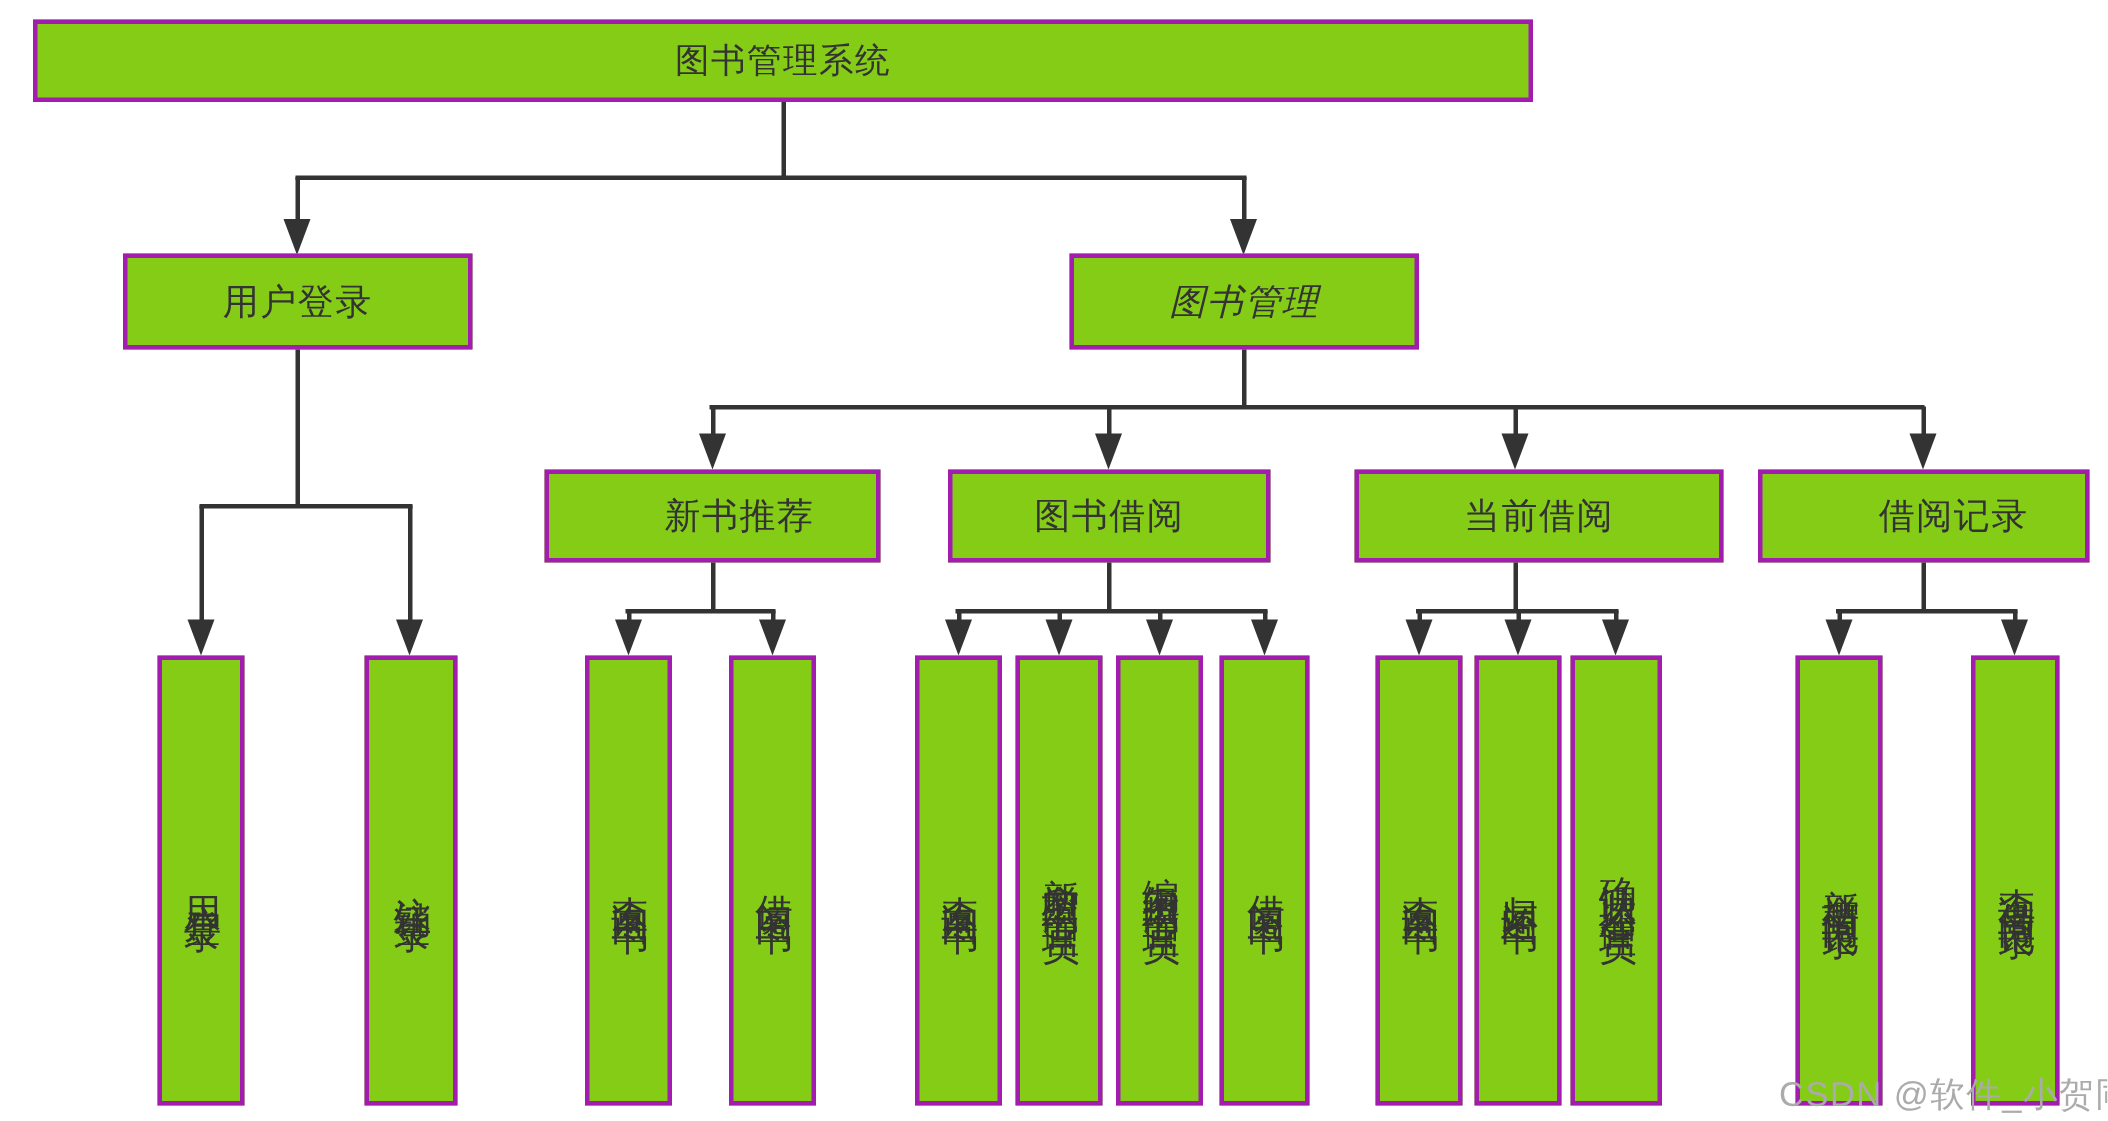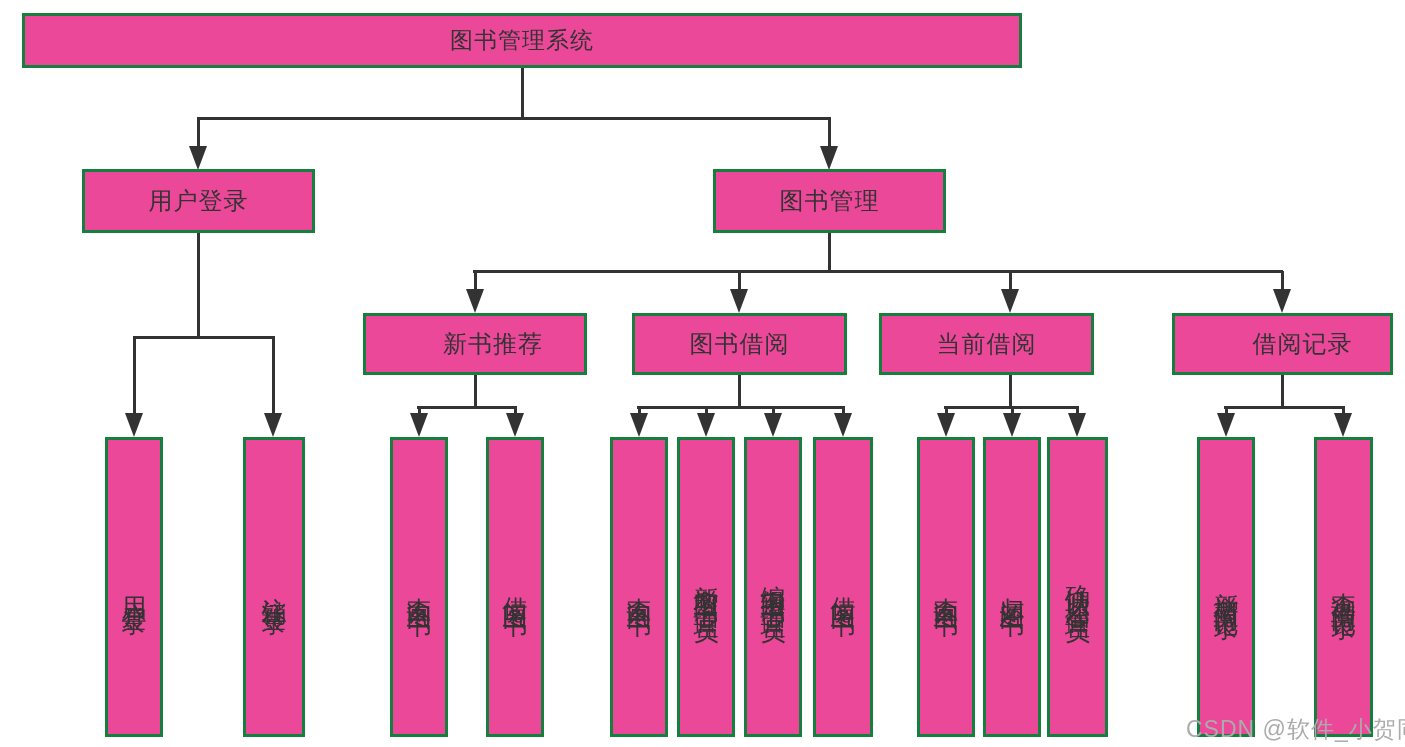--- a/index.html
+++ b/index.html
@@ -6,22 +6,22 @@
   #canvas {
     position:relative;
     width:1405px; height:747px;
     background:#ffffff;
     font-family:"Liberation Sans","DejaVu Sans",sans-serif;
     overflow:hidden;
   }
   .box {
     position:absolute;
     box-sizing:border-box;
-    border:3px solid #15803d;
-    background:#ec4899;
+    border:3px solid #a21caf;
+    background:#84cc16;
     display:flex;
     align-items:center;
     justify-content:center;
     color:#333333;
     font-size:24px;
     letter-spacing:1px;
     text-align:center;
   }
   .vbox {
     writing-mode:vertical-rl;
@@ -55,21 +55,21 @@
   <div class="box" style="left:22px; top:13px; width:1000px; height:55px; font-size:23px;">图书管理系统</div>
 
   <div class="vline" style="left:521px; top:68px;  height:50px;"></div>
   <div class="hline" style="left:197px; top:117px; width:634px;"></div>
   <div class="vline" style="left:197px; top:118px; height:32px;"></div>
   <div class="ah" style="left:189px; top:146px;"></div>
   <div class="vline" style="left:828px; top:118px; height:32px;"></div>
   <div class="ah" style="left:820px; top:146px;"></div>
 
   <div class="box" style="left:82px;  top:169px; width:233px; height:64px;">用户登录</div>
-  <div class="box" style="left:713px; top:169px; width:233px; height:64px;">图书管理</div>
+  <div class="box" style="left:713px; top:169px; width:233px; height:64px;font-style:italic;">图书管理</div>
 
   <div class="vline" style="left:197px; top:233px; height:104px;"></div>
   <div class="hline" style="left:133px; top:336px; width:142px;"></div>
   <div class="vline" style="left:133px; top:337px; height:80px;"></div>
   <div class="ah" style="left:125px; top:413px;"></div>
   <div class="vline" style="left:272px; top:337px; height:80px;"></div>
   <div class="ah" style="left:264px; top:413px;"></div>
 
   <div class="vline" style="left:828px;  top:233px; height:38px;"></div>
   <div class="hline" style="left:473px;  top:270px; width:810px;"></div>
@@ -77,21 +77,21 @@
   <div class="ah" style="left:466px;  top:289px;"></div>
   <div class="vline" style="left:738px;  top:271px; height:22px;"></div>
   <div class="ah" style="left:730px;  top:289px;"></div>
   <div class="vline" style="left:1009px; top:271px; height:22px;"></div>
   <div class="ah" style="left:1001px; top:289px;"></div>
   <div class="vline" style="left:1281px; top:271px; height:22px;"></div>
   <div class="ah" style="left:1273px; top:289px;"></div>
 
   <div class="box" style="left:363px;  top:313px; width:224px; height:62px;padding-left:36px;">新书推荐</div>
   <div class="box" style="left:632px;  top:313px; width:215px; height:62px;text-align:center;">图书借阅</div>
-  <div class="box" style="left:879px;  top:313px; width:215px; height:62px;">当前借阅</div>
+  <div class="box" style="left:903px;  top:313px; width:246px; height:62px;">当前借阅</div>
   <div class="box" style="left:1172px; top:313px; width:221px; height:62px;padding-left:40px;">借阅记录</div>
 
   <div class="vline" style="left:474px; top:375px; height:32px;"></div>
   <div class="hline" style="left:417px; top:406px; width:100px;"></div>
   <div class="vline" style="left:418px; top:407px; height:10px;"></div>
   <div class="ah" style="left:410px; top:413px;"></div>
   <div class="vline" style="left:514px; top:407px; height:10px;"></div>
   <div class="ah" style="left:506px; top:413px;"></div>
 
   <div class="vline" style="left:738px; top:375px; height:32px;"></div>

